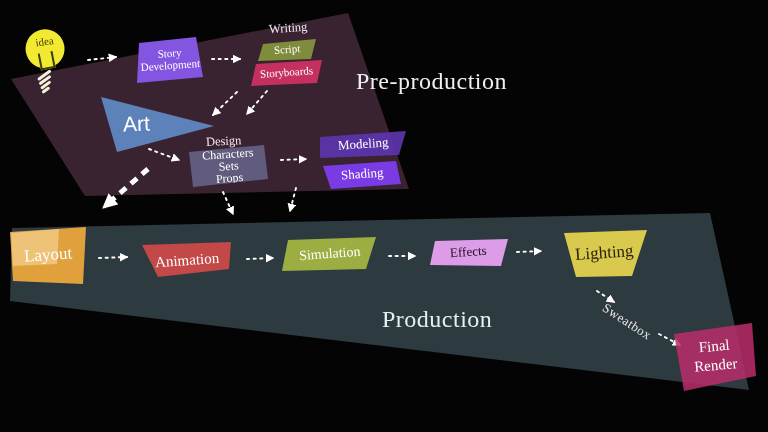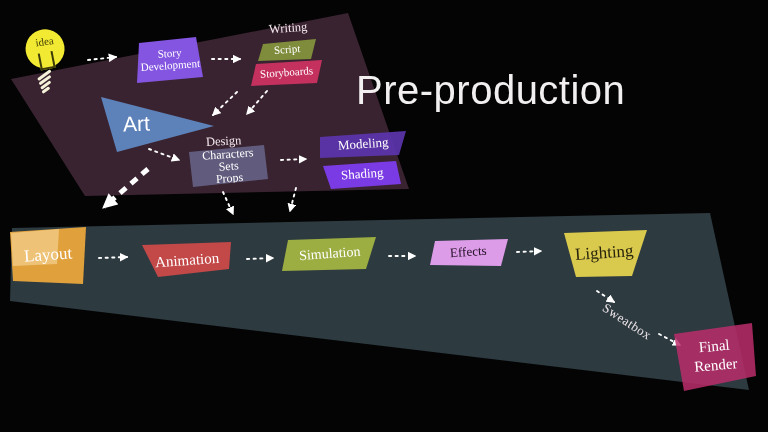--- a/index.html
+++ b/index.html
@@ -5,22 +5,22 @@
   html,body{margin:0;padding:0;background:#000;}
   .stage{
     position:relative;width:768px;height:432px;background:#040404;overflow:hidden;
     font-family:"Liberation Serif",serif;
   }
   .panel{position:absolute;inset:0;}
   .panel.preprod{background:#3a2330;clip-path:polygon(11px 79px,348px 13px,409px 189px,85px 196px);}
   .panel.prod{background:#2d3a40;clip-path:polygon(12px 228px,710px 213px,749px 390px,10px 301px);}
   .arrows{position:absolute;inset:0;pointer-events:none;}
   .big-title{
-    position:absolute;color:#f2eff1;font-family:Liberation Sans, sans-serif;
-    font-size:40px;letter-spacing:.5px;white-space:nowrap;
+    position:absolute;color:#f2eff1;font-family:Liberation Serif, serif;
+    font-size:24px;letter-spacing:.5px;white-space:nowrap;
   }
   .label{position:absolute;color:#f3e9ee;font-size:12.5px;white-space:nowrap;}
   .box{
     position:absolute;display:flex;align-items:center;justify-content:center;
     color:#fff;text-align:center;line-height:1.08;
   }
   .box > span{display:block;transform:rotate(-4deg);}
   
   .b-story{left:136px;top:36px;width:68px;height:48px;background:#8355e0;
     clip-path:polygon(3px 7px,60px 1px,67px 41px,1px 47px);font-size:11px;}
@@ -172,20 +172,21 @@
   </div>
 
   <div class="box b-effects">
     <span>Effects</span>
   </div>
 
   <div class="box b-light">
     <span>Lighting</span>
   </div>
 
+  <div class="big-title" style="left:382px;top:306px;color:#e7eff1;">Production</div>
 
   <div class="sweatbox">Sweatbox</div>
 
   <div class="box b-final">
     <span>Final Render</span>
   </div>
 
 </div>
 
 </body></html>

